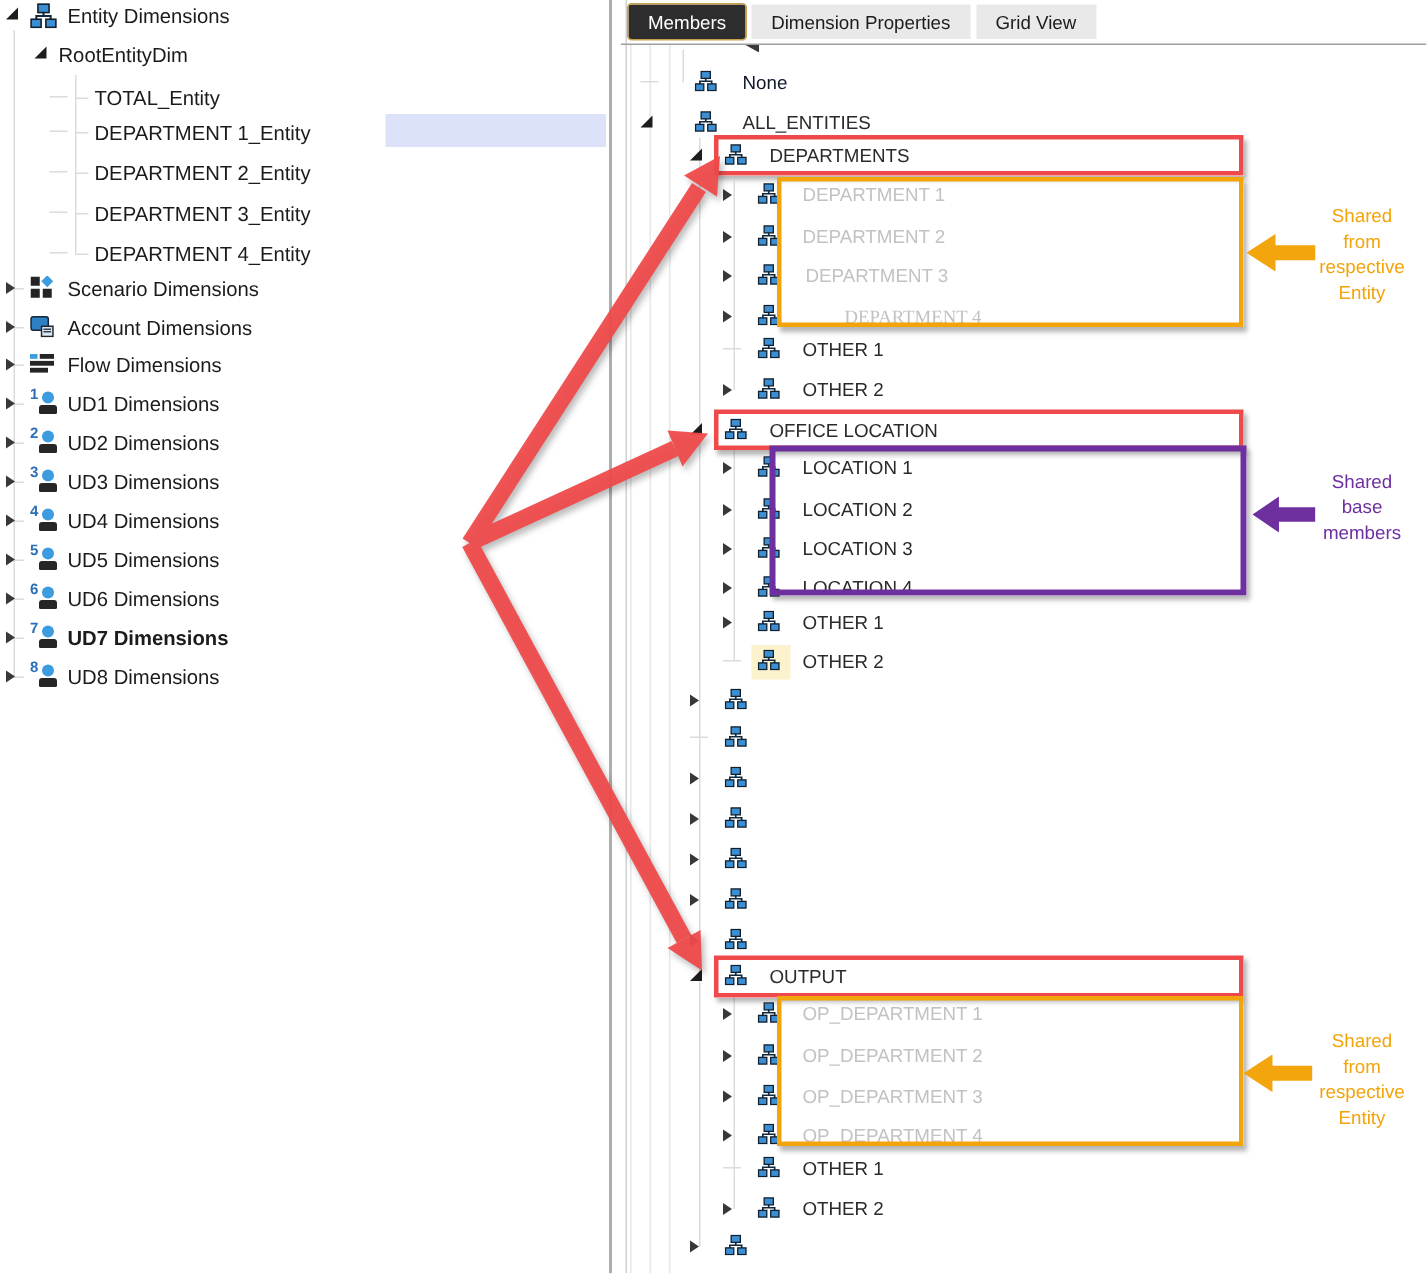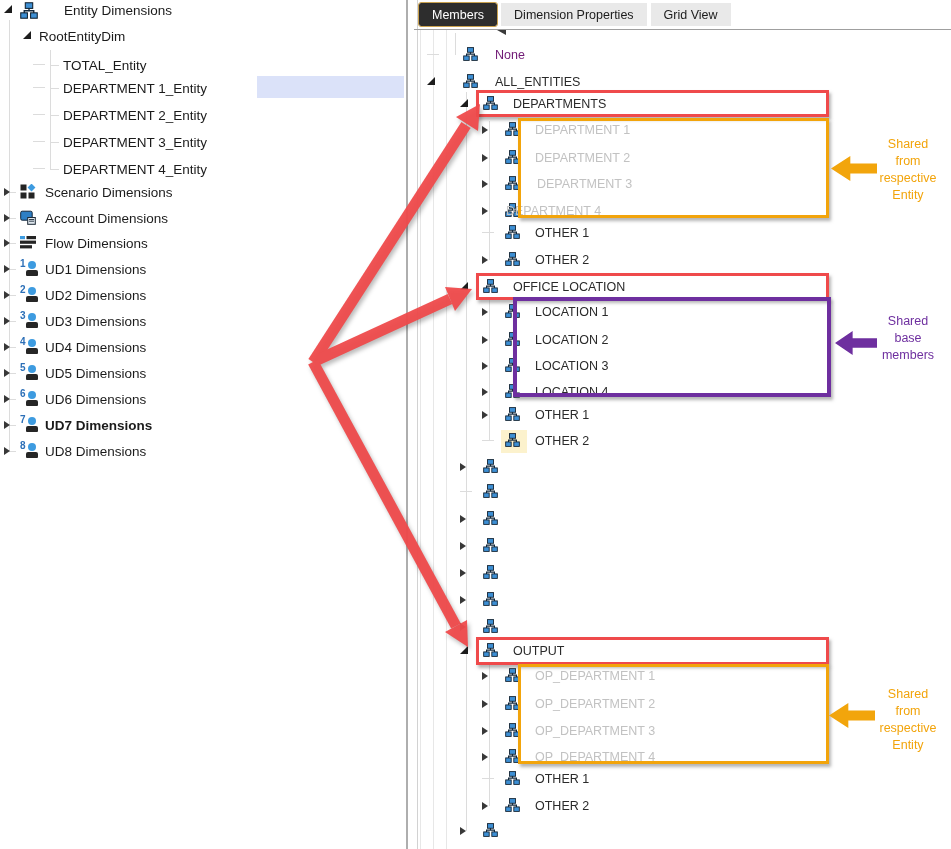--- a/index.html
+++ b/index.html
@@ -15,21 +15,21 @@
   .tab.active{background:#2d2d2d;color:#fff;outline:1px solid #c9a14e;border-radius:2px;}
   
   .trow{position:absolute;left:0;width:100%;height:22px;z-index:2;}
   .exp{position:absolute;width:0;height:0;}
   .exp-c{top:7px;border-top:4.5px solid transparent;border-bottom:4.5px solid transparent;border-left:6.5px solid #383838;}
   .exp-e{top:6px;border-left:8px solid transparent;border-bottom:8px solid #1d1d1d;}
   .tico{position:absolute;top:3px;}
   .lbl{position:absolute;top:4px;font-size:12.5px;color:#2a2a2a;white-space:nowrap;}
   .lbl.left{font-size:13.5px;color:#1b1b1b;}
   .lbl.muted{color:#c2c2c2;}
-  .lbl.dim{color:#701a75;}
+  .lbl.dim{color:#0f172a;}
   .vline{position:absolute;width:1px;background:#dcdcdc;z-index:1;}
   .tick{position:absolute;height:1px;background:#dcdcdc;z-index:1;}
   .hl{position:absolute;z-index:1;}
   
   .ud-ic{position:relative;width:19px;height:17px;display:inline-block;}
   .ud-badge{position:absolute;left:0;top:-3px;font-size:10px;font-weight:bold;color:#2c6fb7;}
   .ud-head{position:absolute;left:8px;top:0;width:8px;height:8px;border-radius:50%;background:#3d9be0;}
   .ud-body{position:absolute;left:6px;top:9px;width:12px;height:6px;border-radius:2px 2px 1px 1px;background:#262626;}
   
   .abox{position:absolute;box-sizing:border-box;background:transparent;z-index:5;
@@ -59,21 +59,21 @@
     <div class="vline" style="left:50px;top:50px;height:119px;"></div>
     <div id="left-rows">
         <div class="trow" style="top: -1px;">
           <span class="exp exp-e" style="left: 4px;"></span>
           <span class="tico" style="left: 20px;"><svg width="18" height="17" viewBox="0 0 17 16">
               <path d="M8.5 5.5v3 M4 11V8.2h9V11" stroke="#13293d" stroke-width="1.3" fill="none"></path>
               <rect x="5" y="0.7" width="7" height="5.3" fill="#3d8fd4" stroke="#10202f"></rect>
               <rect x="0.7" y="10.2" width="6.3" height="5.1" fill="#3d8fd4" stroke="#10202f"></rect>
               <rect x="10" y="10.2" width="6.3" height="5.1" fill="#3d8fd4" stroke="#10202f"></rect>
             </svg></span>
-          <span class="lbl left" style="left: 45px; margin-left: 19px;">Entity Dimensions</span>
+          <span class="lbl left" style="left: 45px;">Entity Dimensions</span>
         </div>
         <div class="trow" style="top: 25px;">
           <span class="exp exp-e" style="left: 23px;"></span>
           <span class="lbl left" style="left: 39px;">RootEntityDim</span>
         </div>
         <div class="trow" style="top: 54px;">
           <span class="tick" style="left: 33px; top: 10px; width: 12px;"></span>
           <span class="lbl left" style="left: 63px;">TOTAL_Entity</span>
         </div>
         <div class="trow" style="top: 77px;">
@@ -264,21 +264,21 @@
           <span class="lbl muted" style="left: 537px;">DEPARTMENT 3</span>
         </div>
         <div class="trow" style="top: 200px;">
           <span class="exp exp-c" style="left: 482px;"></span>
           <span class="tico" style="left: 505px;"><svg width="15" height="14" viewBox="0 0 17 16">
               <path d="M8.5 5.5v3 M4 11V8.2h9V11" stroke="#13293d" stroke-width="1.3" fill="none"></path>
               <rect x="5" y="0.7" width="7" height="5.3" fill="#3d8fd4" stroke="#10202f"></rect>
               <rect x="0.7" y="10.2" width="6.3" height="5.1" fill="#3d8fd4" stroke="#10202f"></rect>
               <rect x="10" y="10.2" width="6.3" height="5.1" fill="#3d8fd4" stroke="#10202f"></rect>
             </svg></span>
-          <span class="lbl muted" style="left: 506px;">DEPARTMENT 4</span>
+          <span class="lbl muted" style="left: 563px; font-family: Liberation Serif, serif;">DEPARTMENT 4</span>
         </div>
         <div class="trow" style="top: 222px;">
           <span class="tick" style="left: 482px; top: 10px; width: 12px;"></span>
           <span class="tico" style="left: 505px;"><svg width="15" height="14" viewBox="0 0 17 16">
               <path d="M8.5 5.5v3 M4 11V8.2h9V11" stroke="#13293d" stroke-width="1.3" fill="none"></path>
               <rect x="5" y="0.7" width="7" height="5.3" fill="#3d8fd4" stroke="#10202f"></rect>
               <rect x="0.7" y="10.2" width="6.3" height="5.1" fill="#3d8fd4" stroke="#10202f"></rect>
               <rect x="10" y="10.2" width="6.3" height="5.1" fill="#3d8fd4" stroke="#10202f"></rect>
             </svg></span>
           <span class="lbl" style="left: 535px;">OTHER 1</span>

